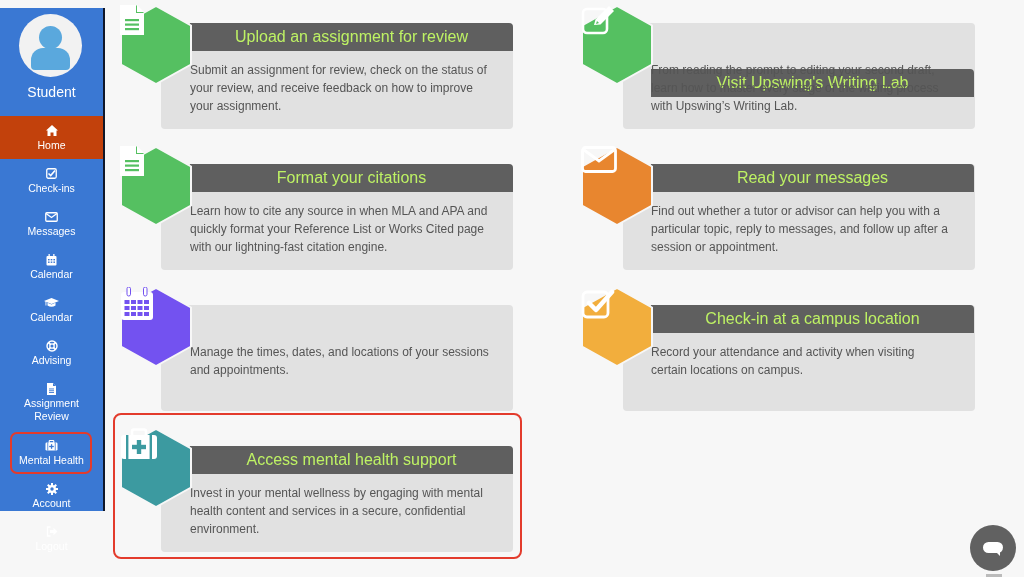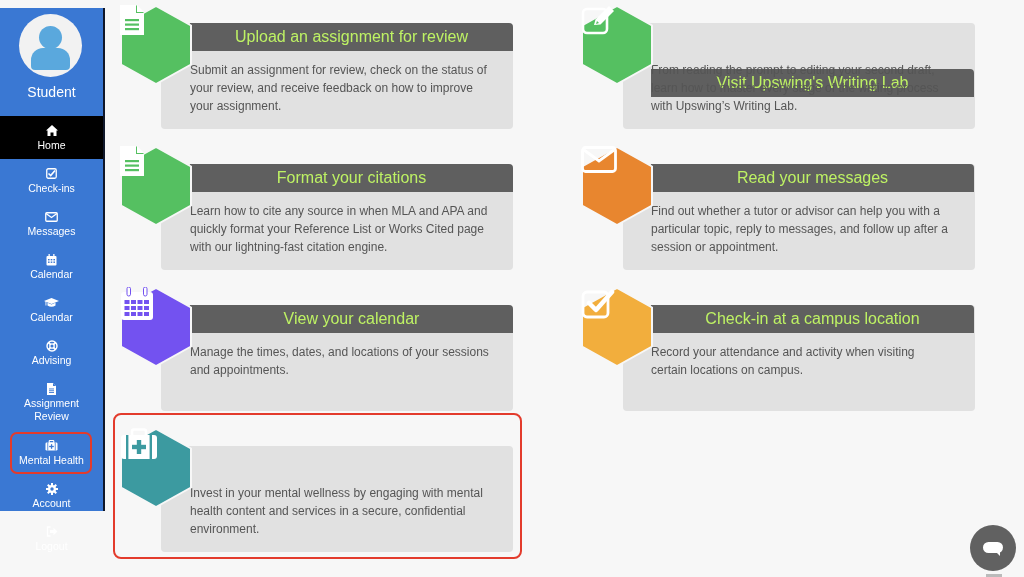--- a/index.html
+++ b/index.html
@@ -7,21 +7,21 @@
   body { background: #f7f7f7; font-family: "Liberation Sans", "DejaVu Sans", sans-serif; position: relative; }
 
   
   .sidebar { position: absolute; left: 0; top: 0; width: 105px; height: 503px; background: #3a78d3; border-right: 2px solid #0f172a; color: #fff; margin-top: 8px; }
   .avatar { position: absolute; left: 19px; top: 6px; width: 63px; height: 63px; border-radius: 50%; background: #f2f2f2; overflow: hidden; }
   .avatar .head { position: absolute; left: 20px; top: 12px; width: 23px; height: 23px; border-radius: 50%; background: #5aa8dd; }
   .avatar .body { position: absolute; left: 12px; top: 34px; width: 39px; height: 22px; border-radius: 12px 12px 4px 4px; background: #5aa8dd; }
   .user-name { position: absolute; left: 0; width: 103px; top: 76px; text-align: center; font-size: 14px; color: #fff; }
   .nav { position: absolute; top: 108px; left: 0; width: 103px; }
   .nav-item { height: 43px; display: flex; flex-direction: column; align-items: center; justify-content: center; font-size: 10.5px; color: #fff; cursor: pointer; text-align: center; line-height: 13px; }
-  .nav-item.active { background: #000000; text-align: center; }
+  .nav-item.active { background: #c2410c; text-align: center; }
   .nav-item.tall { height: 57px; }
   .nav-item .ico { font-size: 11px; line-height: 13px; height: 14px; margin-bottom: 1px; display: flex; align-items: center; justify-content: center; }
   .nav-item.highlight { position: relative; }
   .red-box-nav { position: absolute; left: 10px; top: 424px; width: 82px; height: 42px; border: 2.5px solid #e33b2c; border-radius: 7px; pointer-events: none; }
 
   
   .card { position: absolute; width: 403px; height: 124px; cursor: pointer; }
   .card .body { position: absolute; left: 41px; top: 18px; width: 352px; height: 106px; background: #e1e1e1; border-radius: 4px; }
   .card .header { position: absolute; left: 70px; top: 18px; width: 323px; height: 28px; background: #5f5f5f; border-radius: 0 4px 0 0; color: #bef264; font-size: 16px; display: flex; align-items: center; justify-content: center; }
   .card .desc { position: absolute; left: 70px; top: 56px; width: 300px; font-size: 12px; line-height: 18px; color: #555; }
@@ -248,21 +248,20 @@
       <svg width="36" height="27" viewBox="0 0 36 27">
           <rect x="1.5" y="1.5" width="33" height="24" rx="3" fill="none" stroke="#fff" stroke-width="2.8"></rect>
           <path d="M3 4 L18 15 L33 4" fill="none" stroke="#fff" stroke-width="2.8"></path>
         </svg>
     </div>
   </div>
 </div>
 
 <div class="card" style="left:120px; top:287px;">
   <div class="body"></div>
-  <div class="header">View your calendar</div>
   <div class="desc">Manage the times, dates, and locations of your sessions and appointments.</div>
   <div class="hex">
     <svg width="72" height="80" viewBox="0 0 72 80">
         <polygon points="36,1 71,20.5 71,59.5 36,79 1,59.5 1,20.5" fill="#7352f0" stroke="#f7f7f7" stroke-width="2"></polygon>
       </svg>
     <div class="glyph">
       <svg width="34" height="34" viewBox="0 0 34 34">
           <rect x="1" y="5" width="32" height="28" rx="3" fill="#fff"></rect>
           <g fill="#7352f0">
             <rect x="4.5" y="13" width="5" height="4"></rect>
@@ -297,20 +296,21 @@
       <svg width="34" height="32" viewBox="0 0 34 32">
           <rect x="2" y="5" width="25" height="25" rx="4" fill="none" stroke="#fff" stroke-width="2.8"></rect>
           <path d="M8 16 L15 23 L31 5" fill="none" stroke="#fff" stroke-width="4.5" stroke-linecap="round" stroke-linejoin="round"></path>
         </svg>
     </div>
   </div>
 </div>
 
 <div class="card" style="left:120px; top:428px;">
   <div class="body"></div>
+  <div class="header">Access mental health support</div>
   <div class="desc">Invest in your mental wellness by engaging with mental health content and services in a secure, confidential environment.</div>
   <div class="hex">
     <svg width="72" height="80" viewBox="0 0 72 80">
         <polygon points="36,1 71,20.5 71,59.5 36,79 1,59.5 1,20.5" fill="#3c9aa0" stroke="#f7f7f7" stroke-width="2"></polygon>
       </svg>
     <div class="glyph">
       <svg width="38" height="32" viewBox="0 0 38 32">
           <rect x="12" y="1.5" width="14" height="7" rx="2" fill="none" stroke="#fff" stroke-width="2.6"></rect>
           <rect x="1" y="7" width="36" height="24" rx="3" fill="#fff"></rect>
           <rect x="6" y="7" width="2.4" height="24" fill="#3c9aa0"></rect>

